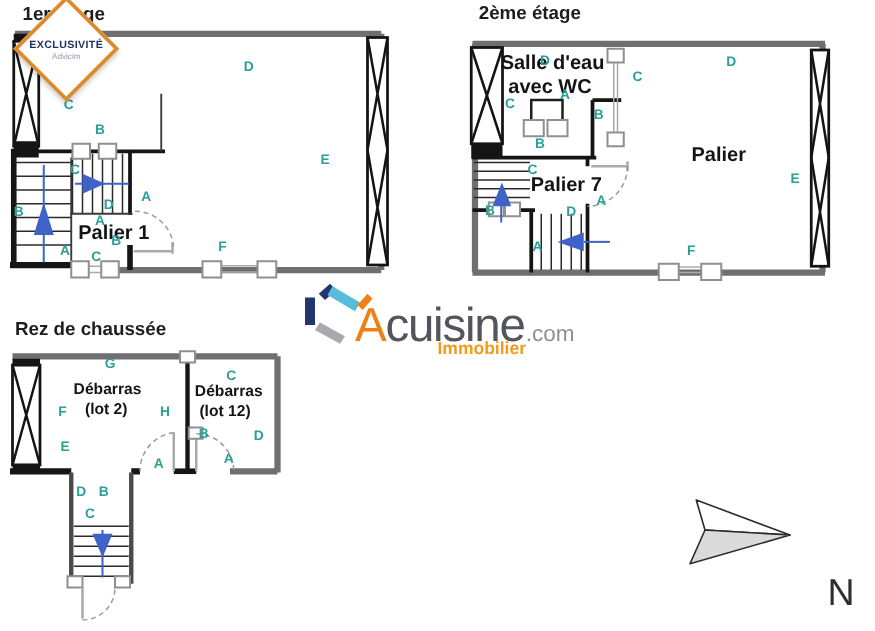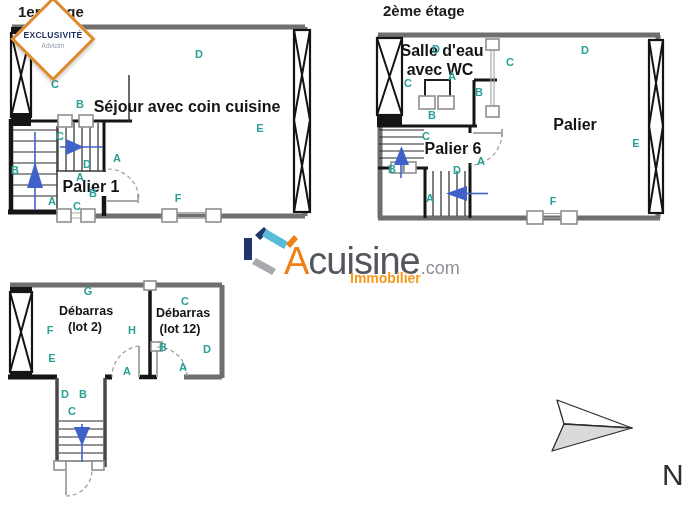--- a/index.html
+++ b/index.html
@@ -231,28 +231,28 @@
 
     <g>
       <polygon class="cn-top" points="557,400 632,428 564,424"></polygon>
       <polygon class="cn-bot" points="564,424 632,428 552,451"></polygon>
     </g>
   </svg>
 
   <div class="labels">
     <span class="title" style="left:18px;top:3px">1er étage</span>
     <span class="title" style="left:383px;top:2px">2ème étage</span>
-
-    <span class="room" style="left:187px;top:107px">Séjour avec coin cuisine</span>
+    <span class="title" style="left:12px;top:255px">Rez de chaussée</span>
+
     <span class="room" style="left:91px;top:187px">Palier 1</span>
 
     <span class="room" style="left:442px;top:51px">Salle d'eau</span>
     <span class="room" style="left:440px;top:70px">avec WC</span>
     <span class="room" style="left:575px;top:125px">Palier</span>
-    <span class="room" style="left:453px;top:149px">Palier 6</span>
+    <span class="room" style="left:453px;top:149px">Palier 7</span>
 
     <span class="room sm" style="left:86px;top:311px">Débarras</span>
     <span class="room sm" style="left:85px;top:327px">(lot 2)</span>
     <span class="room sm" style="left:183px;top:313px">Débarras</span>
     <span class="room sm" style="left:180px;top:329px">(lot 12)</span>
 
     <div>
         <span class="dim" style="left: 55px; top: 84px;">C</span>
         <span class="dim" style="left: 80px; top: 104px;">B</span>
         <span class="dim" style="left: 199px; top: 54px;">D</span>

